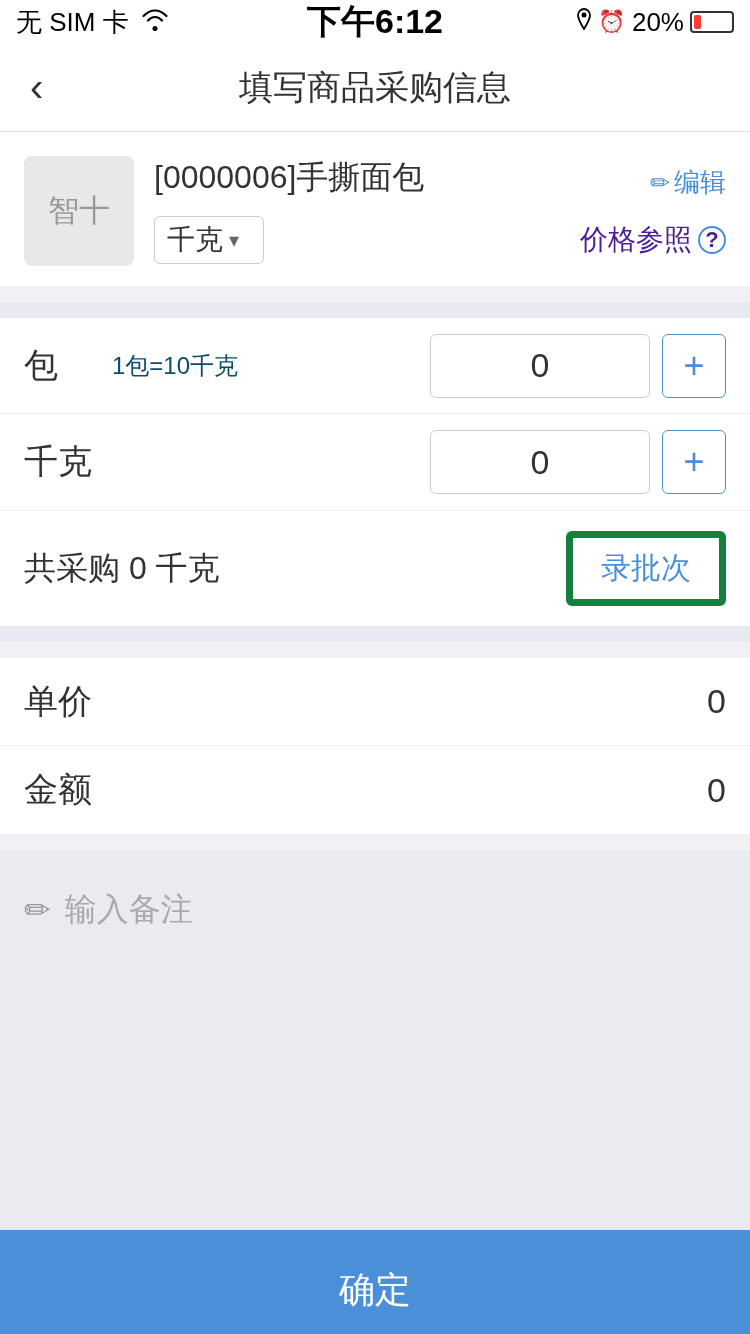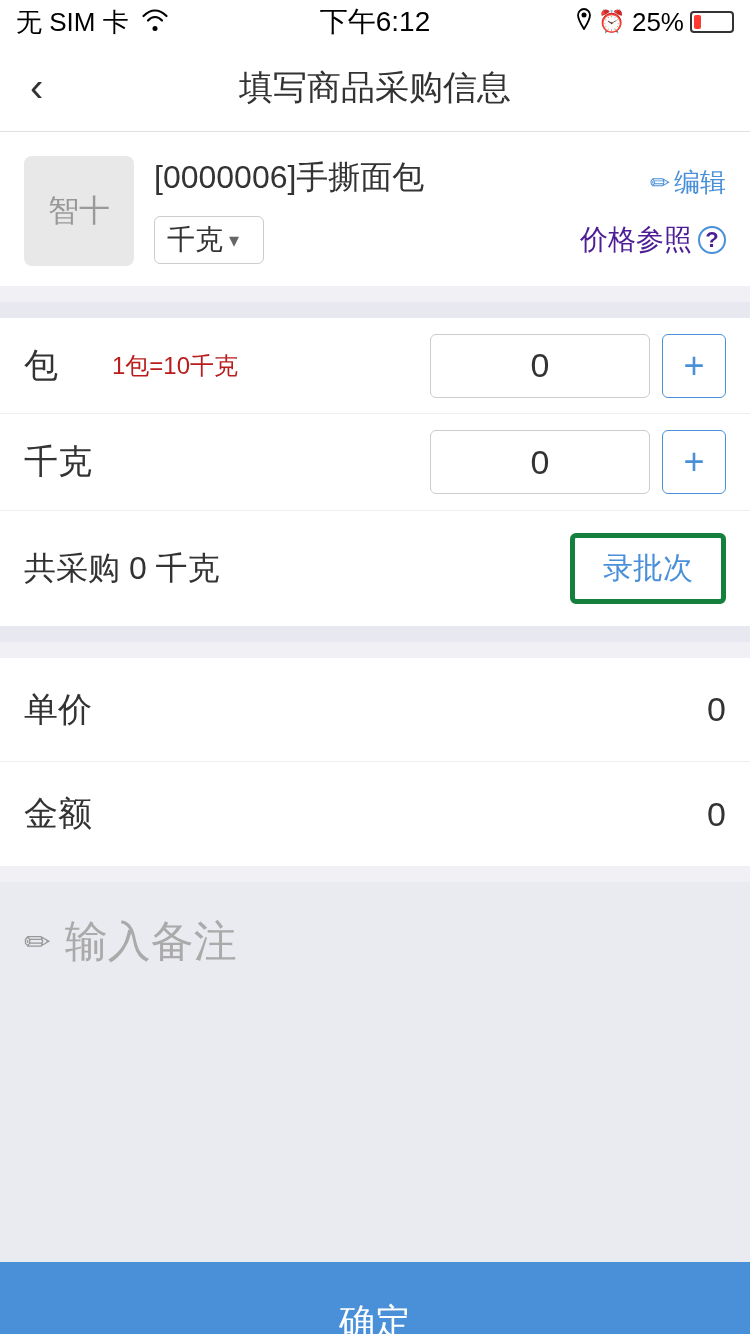--- a/index.html
+++ b/index.html
@@ -25,22 +25,22 @@
       color: #000;
     }
     .status-left {
       display: flex;
       align-items: center;
       gap: 12px;
       font-size: 28px;
       font-weight: 400;
     }
     .status-center {
-      font-size: 28px;
-      font-weight: 400;
+      font-size: 34px;
+      font-weight: 700;
       position: absolute;
       left: 50%;
       transform: translateX(-50%);
     }
     .status-right {
       display: flex;
       align-items: center;
       gap: 6px;
       font-size: 24px;
     }
@@ -211,21 +211,21 @@
     .input-row:last-child {
       border-bottom: none;
     }
     .input-label {
       font-size: 34px;
       color: #333;
       min-width: 80px;
     }
     .input-sublabel {
       font-size: 24px;
-      color: #b91c1c;
+      color: #0c4a6e;
       margin-left: 8px;
     }
     .input-right {
       margin-left: auto;
       display: flex;
       align-items: center;
       gap: 12px;
     }
     .number-input {
       width: 220px;
@@ -260,40 +260,40 @@
       justify-content: space-between;
       padding: 0 24px;
       height: 116px;
       border-top: 1px solid #eee;
     }
     .summary-text {
       font-size: 32px;
       color: #333;
     }
     .batch-btn {
-      border: 5px solid #15803d;
+      border: 7px solid #15803d;
       border-radius: 6px;
       padding: 10px 28px;
       font-size: 30px;
       color: #4a90d9;
       background: #fff;
       cursor: pointer;
     }
 
     
     .price-section {
       background: #fff;
       margin-top: 16px;
     }
     .price-row {
       display: flex;
       align-items: center;
       justify-content: space-between;
       padding: 0 24px;
-      height: 104px;
+      height: 88px;
       border-bottom: 1px solid #eee;
     }
     .price-row:last-child {
       border-bottom: none;
     }
     .price-label {
       font-size: 34px;
       color: #333;
     }
     .price-value {
@@ -310,21 +310,21 @@
       align-items: center;
       gap: 14px;
       flex: 1;
       min-height: 120px;
     }
     .note-icon {
       font-size: 32px;
       color: #999;
     }
     .note-placeholder {
-      font-size: 43px;
+      font-size: 32px;
       color: #aaa;
     }
 
     
     .spacer {
       flex: 1;
       background: #eaebf0;
     }
 
     
@@ -359,21 +359,21 @@
   </div>
   <div class="status-center">下午6:12</div>
   <div class="status-right">
     <span style="font-size:22px;">
       <svg width="18" height="22" viewBox="0 0 18 22" fill="none">
         <path d="M9 1C5.7 1 3 3.7 3 7c0 4.5 6 14 6 14s6-9.5 6-14c0-3.3-2.7-6-6-6z" stroke="#000" stroke-width="1.8" fill="none"></path>
         <circle cx="9" cy="7" r="2.5" fill="#000"></circle>
       </svg>
     </span>
     <span style="font-size:22px;">⏰</span>
-    <span style="font-size:26px;">25%</span>
+    <span style="font-size:26px;">20%</span>
     <span>
       <span class="battery-body">
         <span class="battery-fill"></span>
       </span>
     </span>
   </div>
 </div>
 
 <div class="nav-bar">
   <div class="nav-back">

